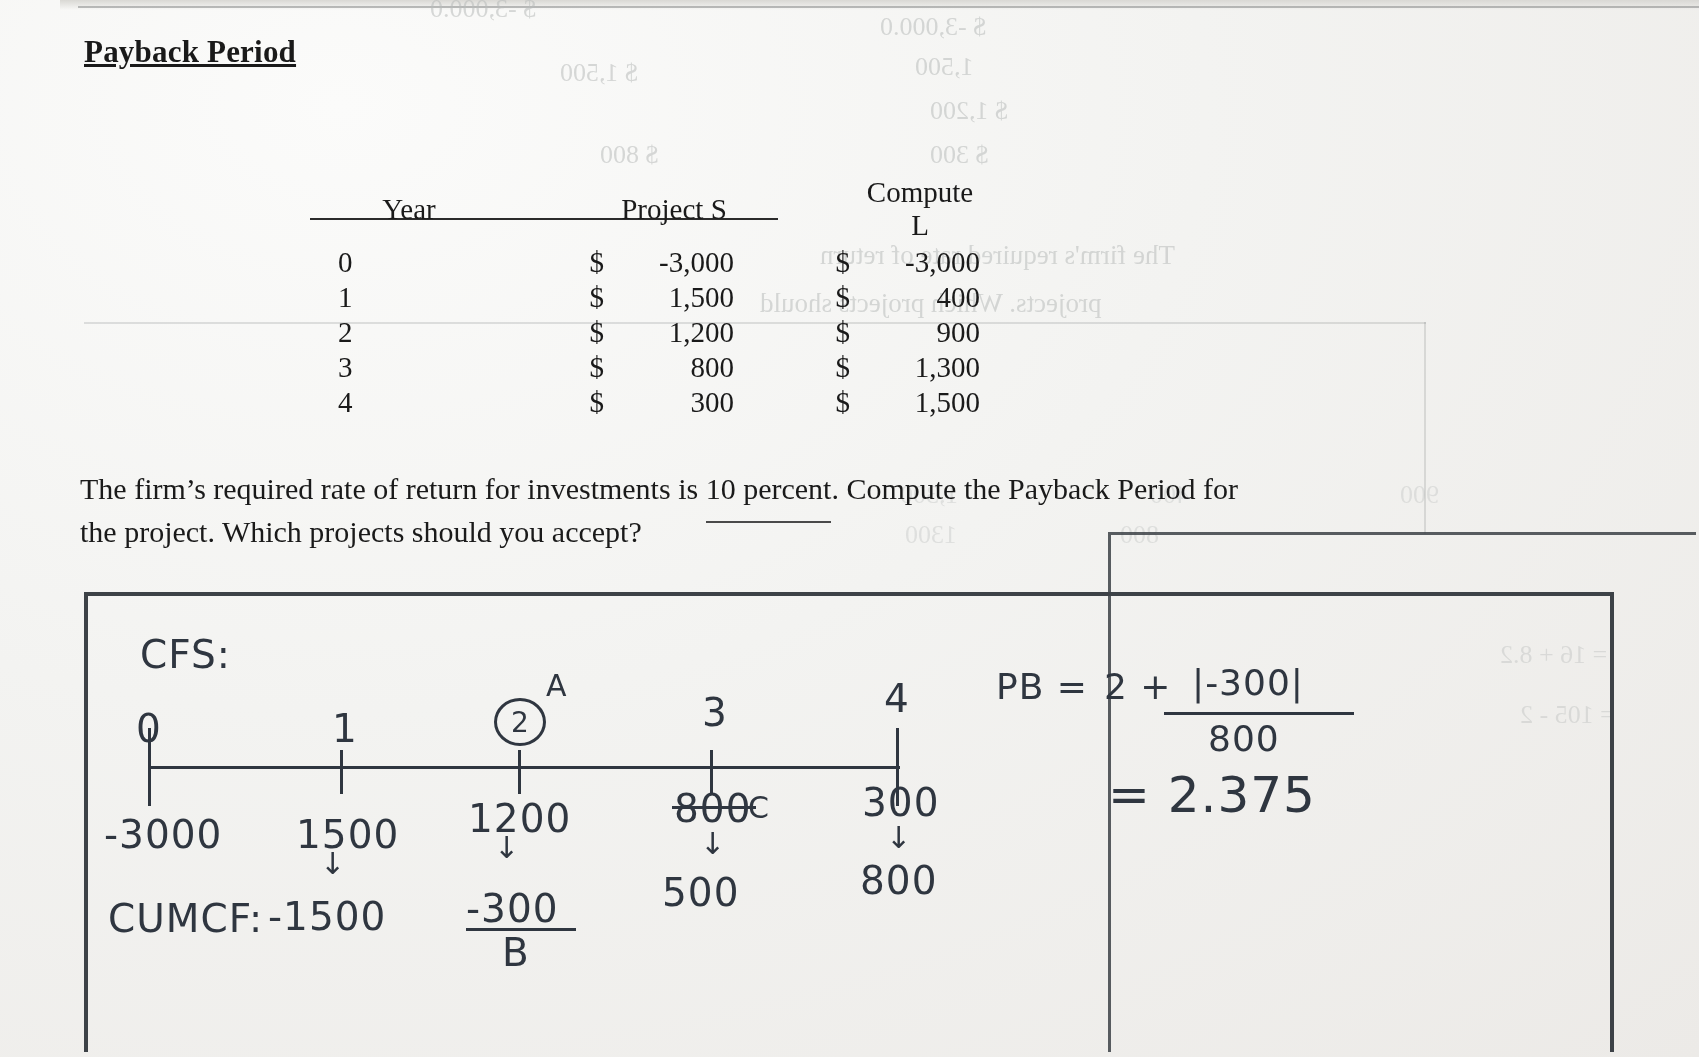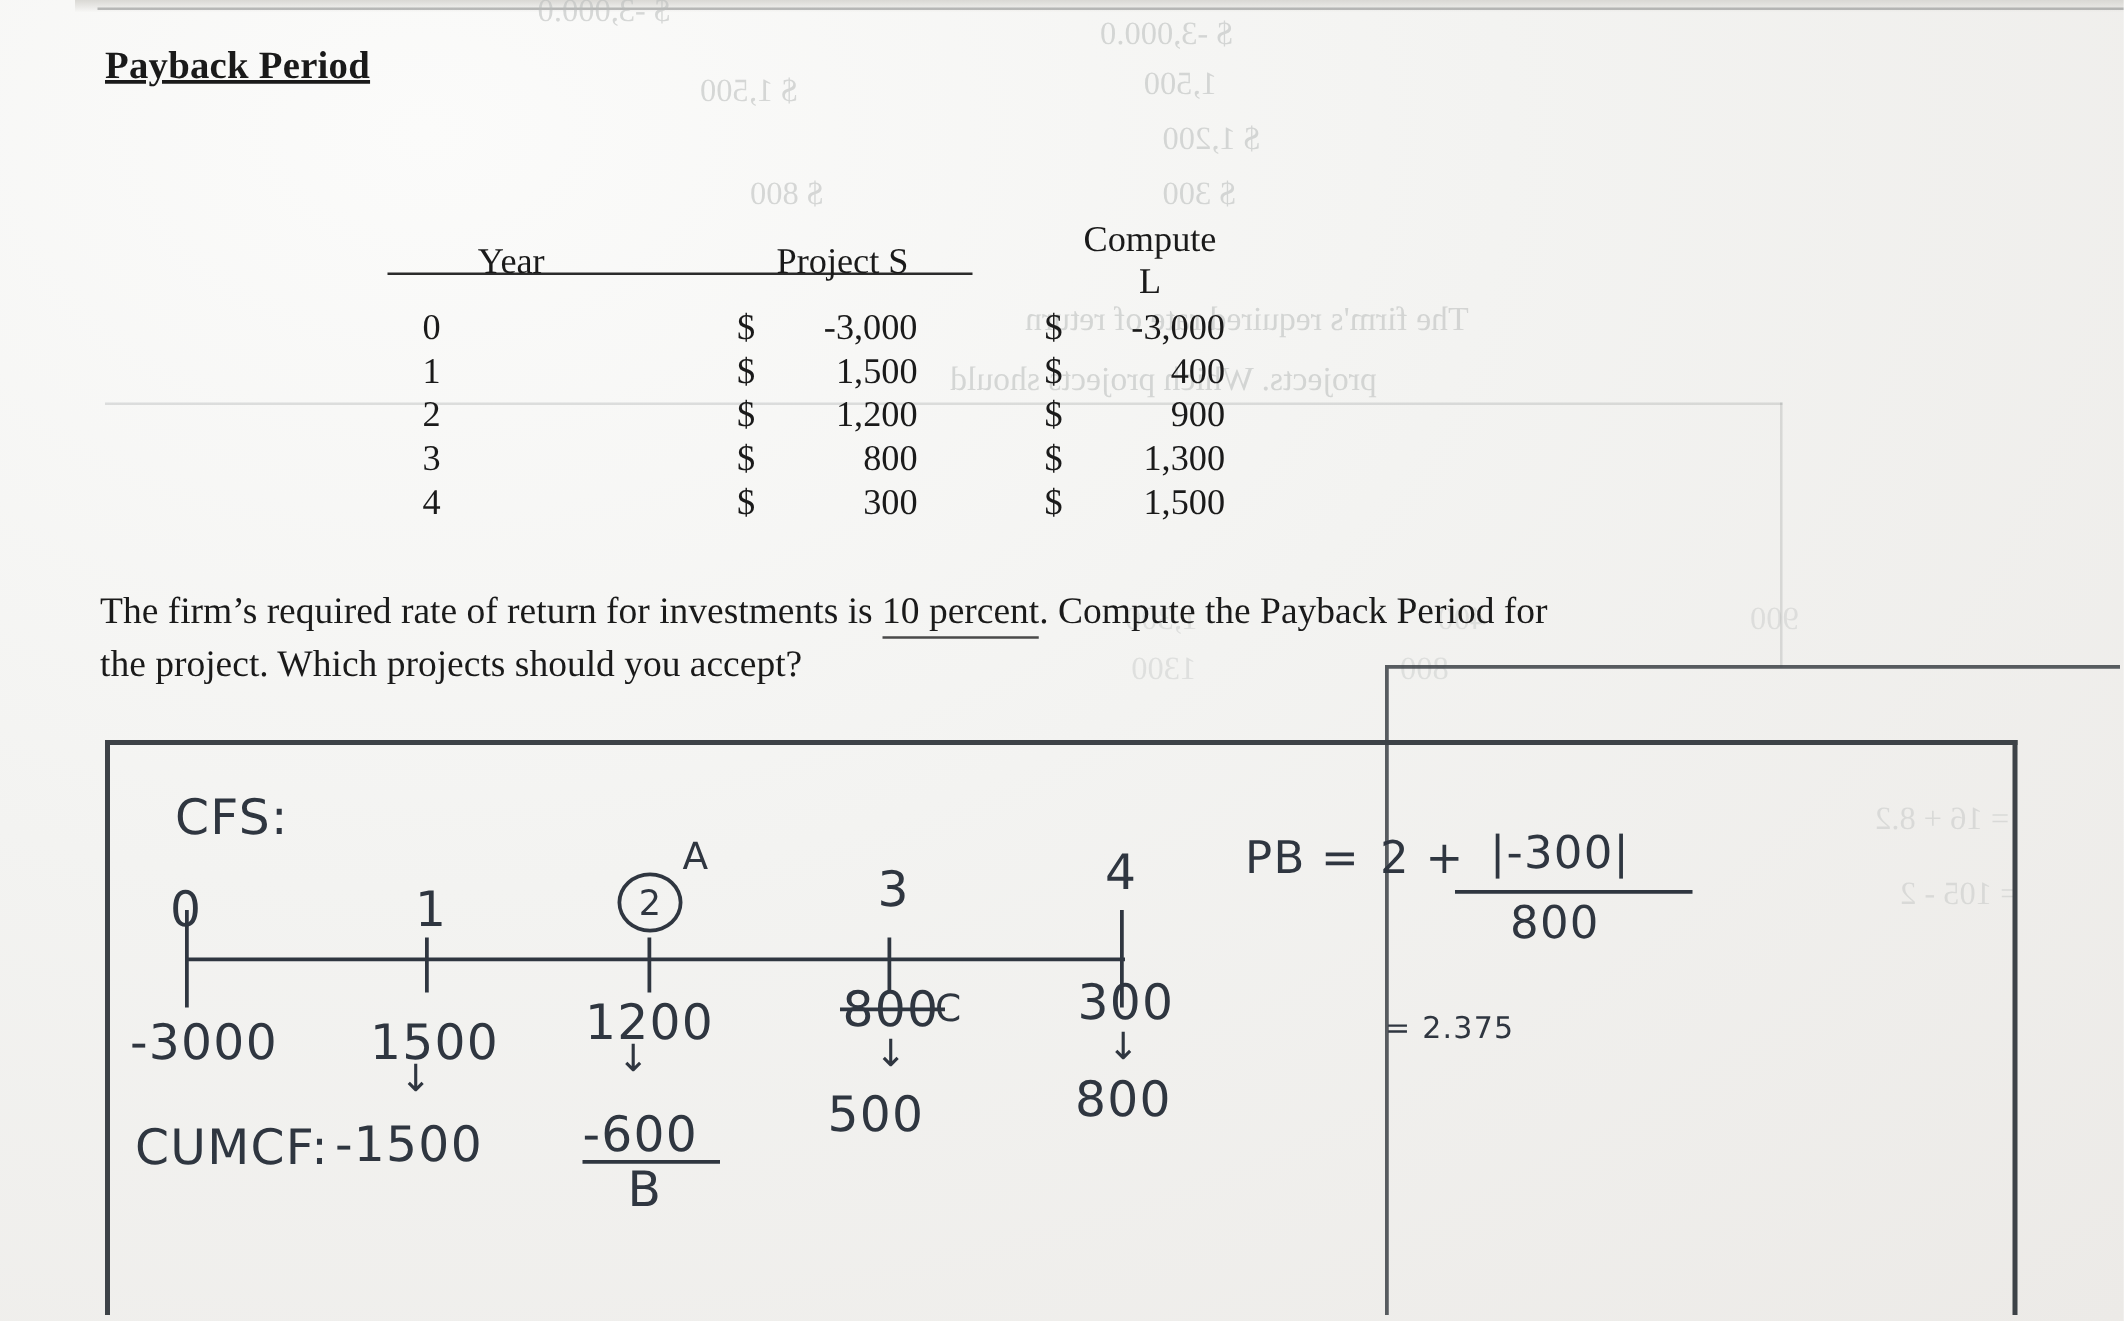--- a/index.html
+++ b/index.html
@@ -90,21 +90,21 @@
   .amt-l { text-align: right; width: 120px; }
   .spacer-col { width: 86px; }
 
   .q-tail {
     position: absolute;
     left: 80px; top: 468px;
     font-size: 30px;
     line-height: 1.42;
     width: 1560px;
   }
-  .u-line { border-bottom: 2px solid #4a4a4a; padding-bottom: 4px; }
+  .u-line { border-bottom: 2px solid #4a4a4a; padding-bottom: 16px; }
 
   
   .hw-box {
     position: absolute;
     left: 84px; top: 592px;
     width: 1530px; height: 460px;
     border: 4px solid #3d4247;
     border-bottom: none;
     box-sizing: border-box;
   }
@@ -277,27 +277,27 @@
   <div class="hw big" style="left:674px;top:786px;">800</div>
   <div class="hw big" style="left:862px;top:780px;">300</div>
 
   <div class="arrow" style="left:320px;top:846px;">↓</div>
   <div class="arrow" style="left:494px;top:830px;">↓</div>
   <div class="arrow" style="left:700px;top:826px;">↓</div>
   <div class="arrow" style="left:886px;top:820px;">↓</div>
 
   <div class="hw big" style="left:108px;top:896px;">CUMCF:</div>
   <div class="hw big" style="left:268px;top:894px;">-1500</div>
-  <div class="hw big" style="left:466px;top:886px;">-600</div>
+  <div class="hw big" style="left:466px;top:886px;">-300</div>
   <div class="frac-bar" style="left:466px;top:928px;width:110px;"></div>
   <div class="hw big" style="left:502px;top:930px;">B</div>
   <div class="hw big" style="left:662px;top:870px;">500</div>
   <div class="hw big" style="left:860px;top:858px;">800</div>
   <div class="frac-bar" style="left:672px;top:806px;width:84px;"></div>
 
   <div class="hw big" style="left:996px;top:666px;font-size:36px;">PB =</div>
   <div class="hw big" style="left:1104px;top:666px;font-size:36px;">2 +</div>
   <div class="hw big" style="left:1192px;top:662px;font-size:36px;">|-300|</div>
   <div class="frac-bar" style="left:1164px;top:712px;width:190px;"></div>
   <div class="hw big" style="left:1208px;top:718px;font-size:36px;">800</div>
-  <div class="hw big" style="left:1108px;top:808px;font-size:24px;">= 2.375</div>
+  <div class="hw big" style="left:1108px;top:766px;font-size:50px;">= 2.375</div>
 
 </div>
 
 </body></html>

